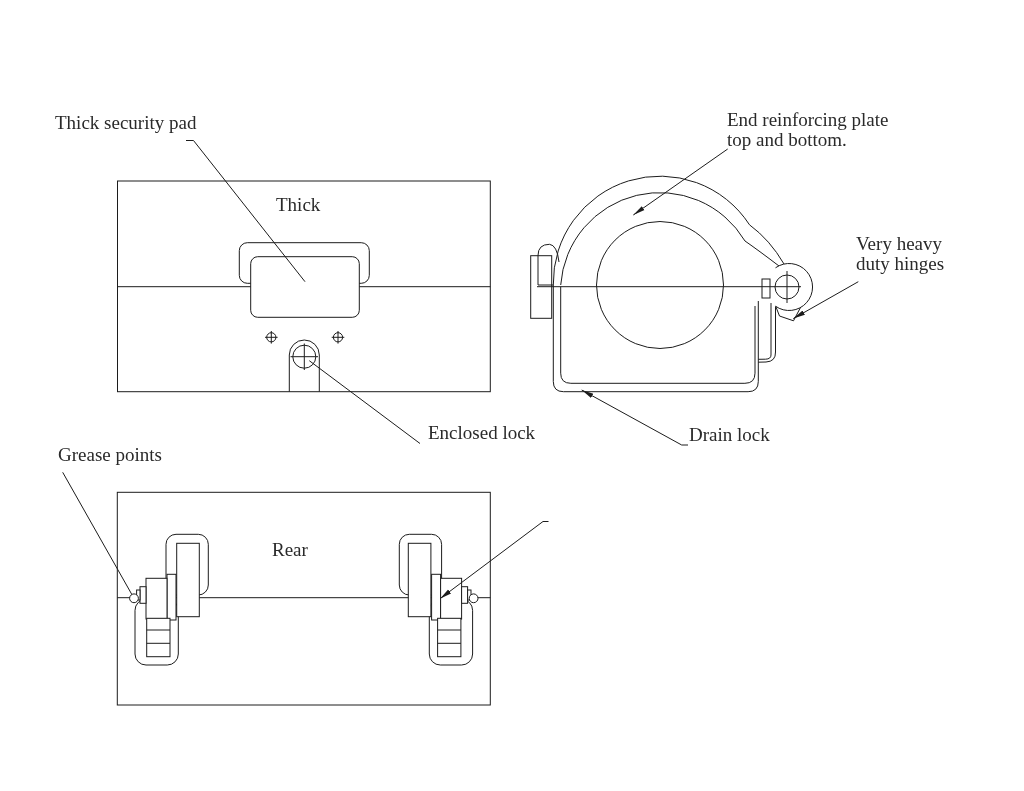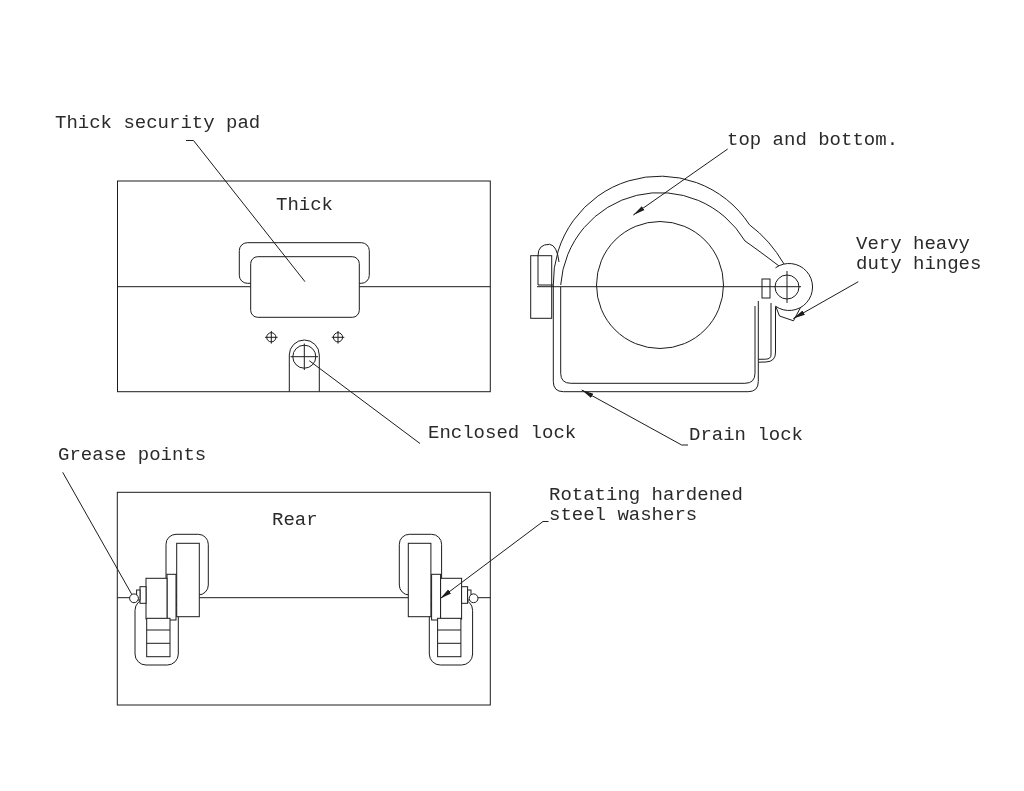--- a/index.html
+++ b/index.html
@@ -1,18 +1,18 @@
 <!DOCTYPE html>
 <html><head>
 <meta charset="utf-8">
 <style>
   html,body{margin:0;padding:0;background:#ffffff;}
   #stage{
     position:relative;width:1012px;height:791px;background:#ffffff;
-    overflow:hidden;font-family:Liberation Mono, monospace;
+    overflow:hidden;font-family:Liberation Serif, serif;
   }
   #drawing{position:absolute;left:0;top:0;}
   .lbl{
     position:absolute;color:#2a2a2a;font-size:19px;line-height:20px;
     white-space:pre;letter-spacing:0px;font-weight:400;
   }
   svg path,svg rect,svg circle,svg line,svg polyline{
     stroke:#1c1c1c;stroke-width:1;fill:none;
   }
   svg .wf{fill:#ffffff;}
@@ -108,21 +108,20 @@
       <path d="M727.7,149 L633.3,215" marker-end="url(#arw)"></path>
       <path d="M858.3,281.7 L793.3,318.6" marker-end="url(#arw)"></path>
       <path d="M688,445 L681.7,445 L581.7,390" marker-end="url(#arw)"></path>
       <path d="M62.7,472.3 L131.8,594.4"></path>
       <path d="M548.5,521.5 L543,521.5 L440,598.7" marker-end="url(#arw)"></path>
     </g>
   </svg>
 
   <div class="lbl" style="left:55px;top:113px">Thick security pad</div>
   <div class="lbl" style="left:276px;top:195px">Thick</div>
-  <div class="lbl" style="left:727px;top:110px"><br><span>top and bottom.</span></div>
+  <div class="lbl" style="left:727px;top:110px"><span>End reinforcing plate</span><br><span>top and bottom.</span></div>
   <div class="lbl" style="left:856px;top:234px"><span>Very heavy</span><br><span>duty hinges</span></div>
   <div class="lbl" style="left:428px;top:423px">Enclosed lock</div>
   <div class="lbl" style="left:689px;top:425px">Drain lock</div>
   <div class="lbl" style="left:58px;top:445px">Grease points</div>
-  <div class="lbl" style="left:272px;top:510px">Rear</div>
-  <div class="lbl" style="left:549px;top:485px"><span>Rotating hardened</span><br><span>steel washers</span></div>
+  <div class="lbl" style="left:272px;top:540px">Rear</div>
 
 </div>
 
 </body></html>

